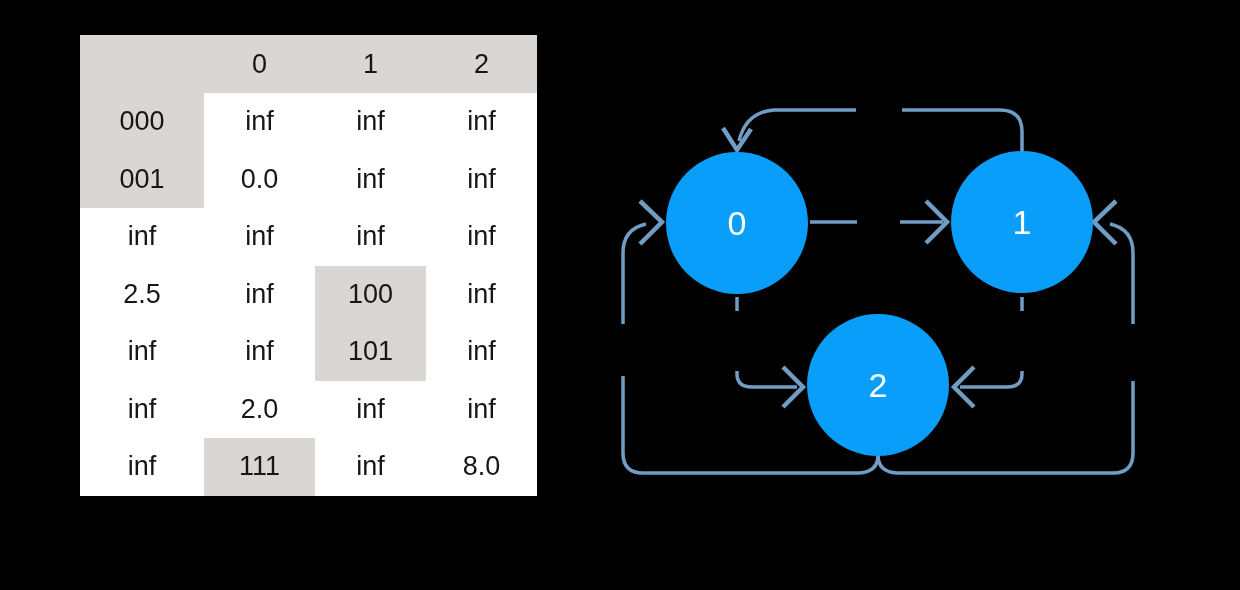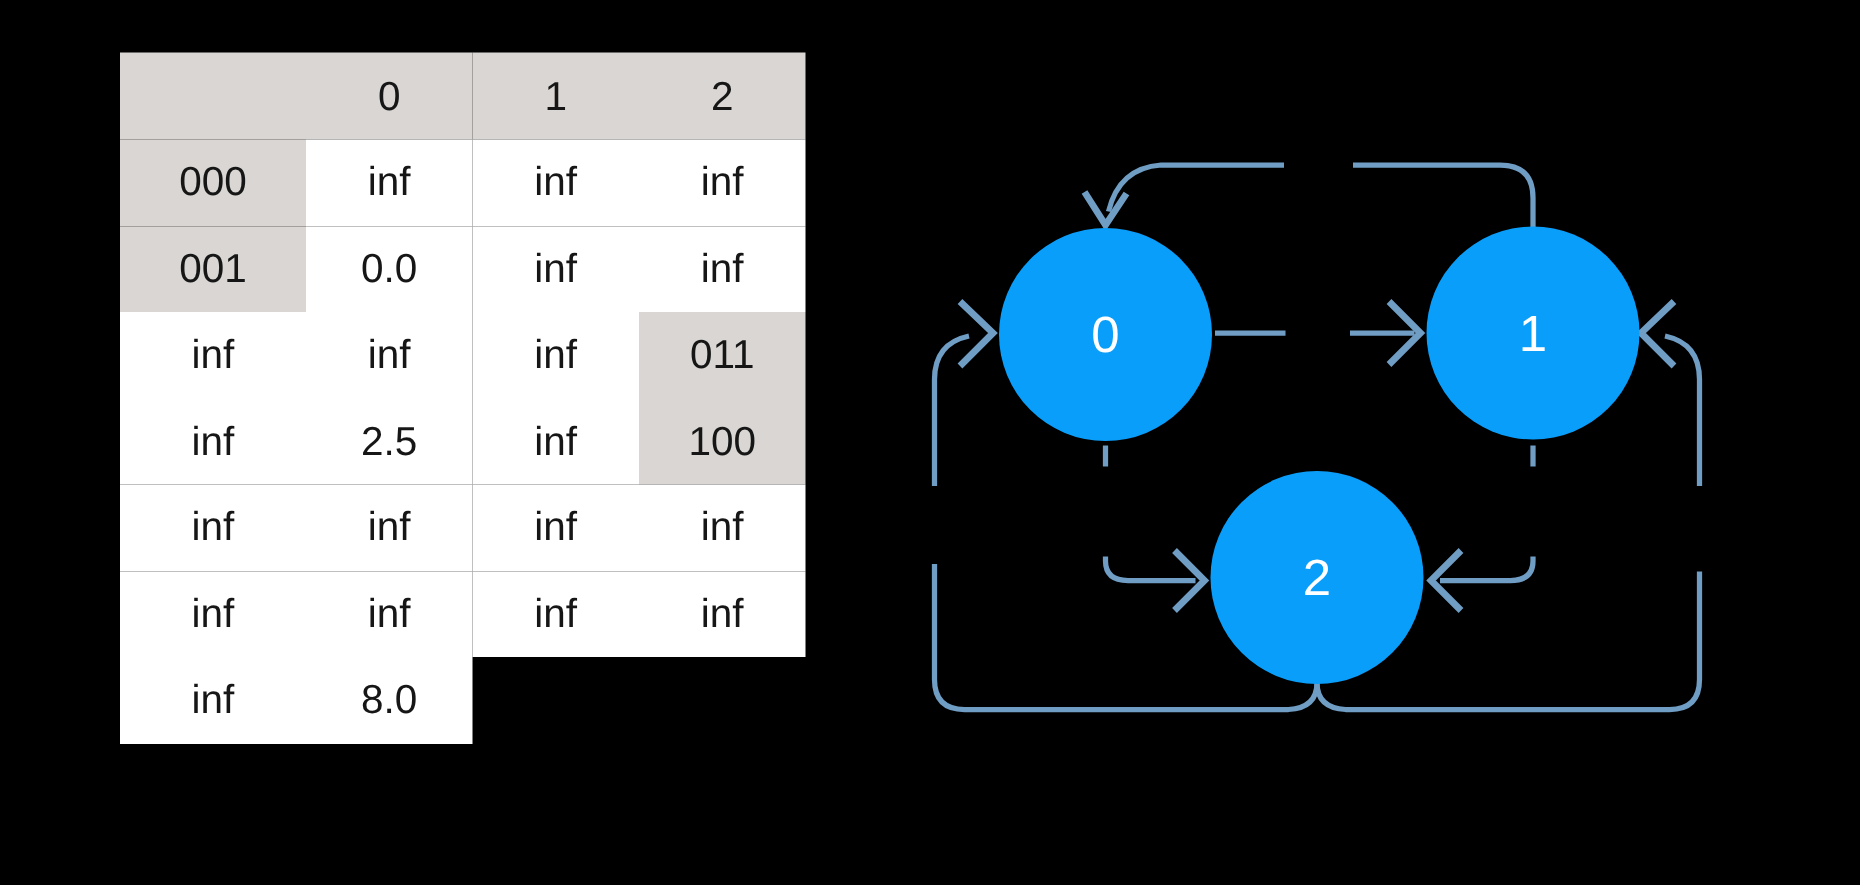--- a/index.html
+++ b/index.html
@@ -146,34 +146,36 @@
 
     <div class="hcell">001</div>
     <div class="cell">0.0</div>
     <div class="cell">inf</div>
     <div class="cell">inf</div>
 
     <div class="cell">inf</div>
     <div class="cell">inf</div>
     <div class="cell">inf</div>
 
-    <div class="hcell">011</div>
     <div class="cell">inf</div>
     <div class="cell">2.5</div>
     <div class="cell">inf</div>
 
     <div class="hcell">100</div>
     <div class="cell">inf</div>
     <div class="cell">inf</div>
     <div class="cell">inf</div>
 
+    <div class="hcell">101</div>
     <div class="cell">inf</div>
     <div class="cell">inf</div>
+    <div class="cell">2.0</div>
 
     <div class="cell">inf</div>
     <div class="cell">inf</div>
     <div class="cell">inf</div>
 
+    <div class="hcell">111</div>
     <div class="cell">inf</div>
     <div class="cell">8.0</div>
   </div>
 
 </div>
 
 </body></html>

